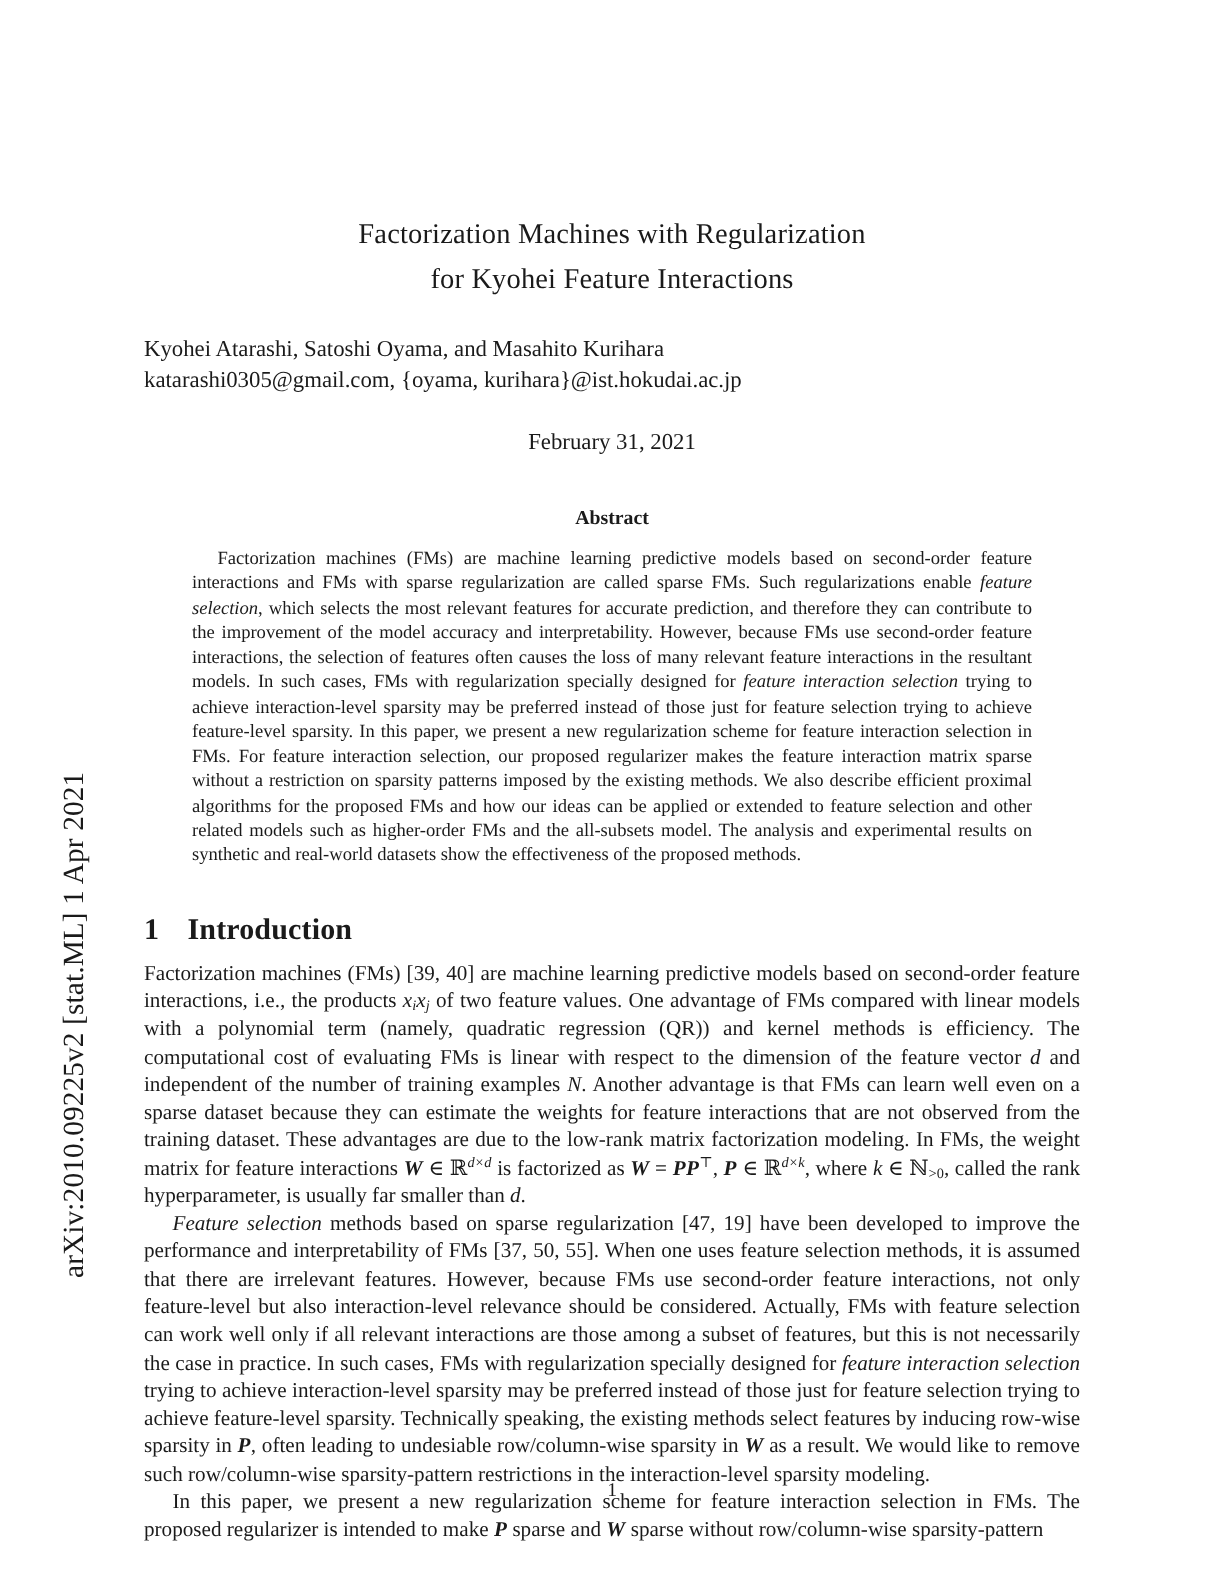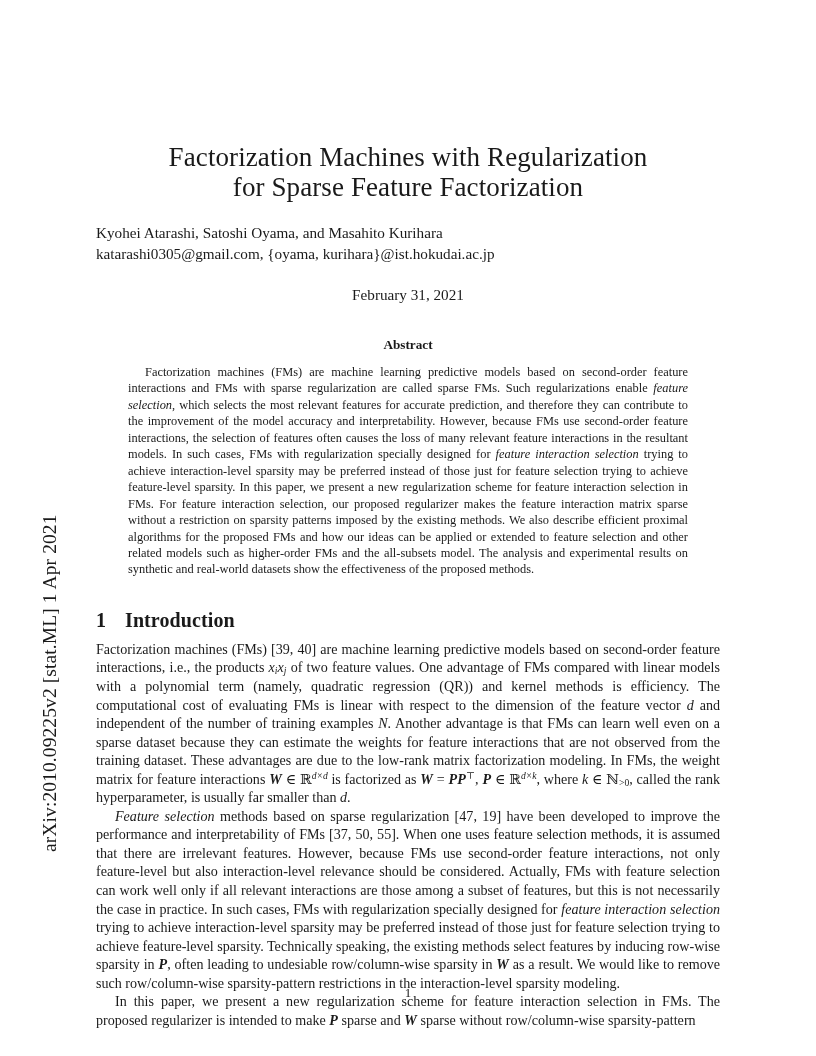--- a/index.html
+++ b/index.html
@@ -45,21 +45,21 @@
     width: 624px;
     height: 1056px;
   }
 
   
   #title-block {
     padding-top: 142px;
     text-align: center;
   }
   .title-line {
-    font-size: 27px;
+    font-size: 19px;
     line-height: 30px;
     letter-spacing: 0.1px;
   }
   #author-block {
     margin-top: 21px;
     text-align: left;
     font-size: 15.2px;
     line-height: 20.5px;
   }
   #date-line {
@@ -149,21 +149,21 @@
 </style>
 </head>
 <body>
 
 <div id="arxiv-stamp">arXiv:2010.09225v2  [stat.ML]  1 Apr 2021</div>
 
 <div id="page">
 
   <div id="title-block">
     <div class="title-line">Factorization Machines with Regularization</div>
-    <div class="title-line">for Sparse Feature Factorization</div>
+    <div class="title-line">for Kyohei Feature Interactions</div>
   </div>
 
   <div id="author-block">
     <div>Kyohei Atarashi, Satoshi Oyama, and Masahito Kurihara</div>
     <div>katarashi0305@gmail.com, {oyama, kurihara}@ist.hokudai.ac.jp</div>
   </div>
 
   <div id="date-line">February 31, 2021</div>
 
   <div id="abstract-section">

